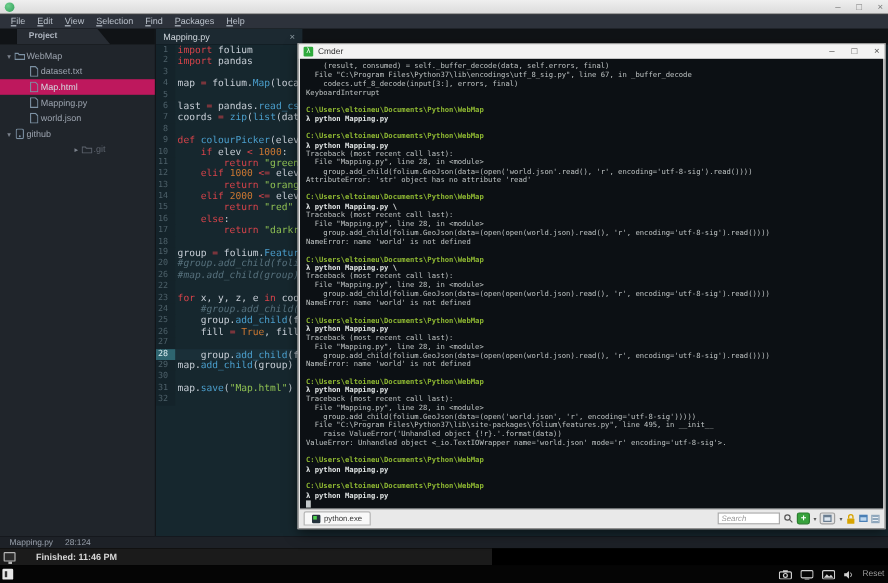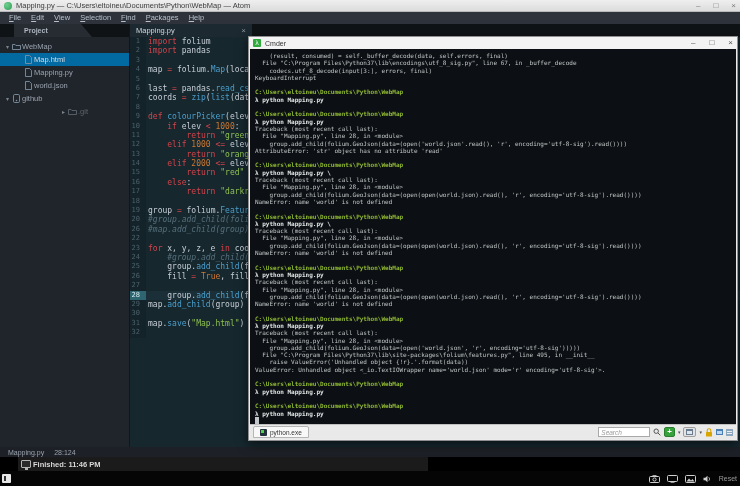--- a/index.html
+++ b/index.html
@@ -23,21 +23,21 @@
 
   
   .sidebar { position:absolute; left:0; top:24px; width:130px; bottom:39px;
              background:#20252b; border-right:1px solid #121519; }
   .side-tabstrip { height:13px; background:#101316; position:relative; }
   .side-tab { position:absolute; left:14px; top:0; width:78px; height:13px; background:#272c33;
               clip-path:polygon(0 0, 86% 0, 100% 100%, 0 100%);
               color:#aeb5bf; font-size:7px; font-weight:bold; line-height:13px; padding-left:10px; }
   .tree { padding-top:3px; }
   .tree-row { display:flex; align-items:center; height:13px; font-size:7.5px; color:#9ba3ae; white-space:nowrap; }
-  .tree-row.selected { background:#0369a1; color:#d6dbe2; }
+  .tree-row.selected { background:#be185d; color:#d6dbe2; }
   .tree-row.dimmed { color:#5d646e; }
   .tree-chevron { width:7px; font-size:6px; color:#7b828c; text-align:center; flex:0 0 auto; }
   .tree-icon { width:11px; flex:0 0 auto; display:flex; justify-content:center; }
 
   
   .editor-tabstrip { position:absolute; left:130px; top:24px; right:0; height:13px; background:#101316; }
   .editor-tab { position:absolute; left:0; top:0; width:122px; height:13px; background:#1c2931;
                 display:flex; align-items:center; color:#cfd6dd; font-size:7.5px; padding:0 6px; }
   .tab-close { margin-left:auto; color:#8b98a0; font-size:8px; }
   .codewrap { position:absolute; left:130px; top:37px; right:0; bottom:39px; background:#16272e;
@@ -86,43 +86,42 @@
   .glyph-window.blue { border-color:#4a7fb5; border-top-color:#4a7fb5; background:#bcd6ee; }
   .glyph-list { width:7px; height:7px; background:repeating-linear-gradient(#8fa7bc 0 1px, #e8eef4 1px 2px); border:1px solid #8fa7bc; }
 
   
   .atom-statusbar { position:absolute; left:0; bottom:29px; width:740px; height:10px; background:#1d2127;
                     display:flex; align-items:center; gap:10px; padding-left:8px;
                     color:#9aa2ad; font-size:7px; }
 
   
   .recorder-bar { position:absolute; left:0; bottom:15px; width:740px; height:14px; background:#000; }
-  .recorder-left { position:absolute; left:18px; top:0; width:410px; height:14px; background:#1b1b1b;
-                   display:flex; align-items:center; gap:2px; padding-left:3px;
+  .recorder-left { position:absolute; left:0; top:0; width:410px; height:14px; background:#1b1b1b;
+                   display:flex; align-items:center; gap:17px; padding-left:3px;
                    color:#d8d8d8; font-size:7.5px; font-weight:bold; }
   .mon-icon { width:10px; height:8px; border:1px solid #b5b5b5; border-radius:1px; position:relative; background:#2a2a2a; }
   .mon-icon::after { content:""; position:absolute; left:3px; bottom:-3px; width:3px; height:2px; background:#b5b5b5; }
 
   
   .taskbar { position:absolute; left:0; bottom:0; width:740px; height:15px; background:#050505;
              display:flex; align-items:center; }
   .task-app-icon { width:9px; height:9px; background:#e8e8e8; border-radius:1px; margin-left:2px; position:relative; }
   .task-app-icon::after { content:""; position:absolute; left:2px; top:2px; width:2px; height:5px; background:#333; }
   .task-right { margin-left:auto; display:flex; align-items:center; gap:7px; padding-right:3px;
                 color:#9a9a9a; font-size:7px; }
   .tb-ico { display:flex; }
 </style>
 </head>
 <body>
 
 <div class="screen">
 
   <div class="titlebar">
     <span class="atom-icon"></span>
-    <span>Mapping.py — C:\Users\eltoineu\Documents\Python\WebMap — Atom</span>
     <span class="win-ctrls">
       <span>–</span>
       <span>□</span>
       <span>×</span>
     </span>
   </div>
 
   <div class="menubar" id="menubar">
       <span class="menu-item"><u>F</u>ile</span>
       <span class="menu-item"><u>E</u>dit</span>
@@ -139,20 +138,29 @@
     </div>
     <div class="tree" id="tree">
         <div class="tree-row" style="padding-left: 4px;">
           <span class="tree-chevron">▾</span>
           <span class="tree-icon">
             <svg width="9" height="7" viewBox="0 0 9 7">
               <path d="M0.5 1.5 h2.6 l0.8 1 h4.6 v4 h-8 z" fill="none" stroke="#7d92a4" stroke-width="0.9"></path>
             </svg>
           </span>
           <span>WebMap</span>
+        </div>
+        <div class="tree-row" style="padding-left: 16px;">
+          <span class="tree-chevron"></span>
+          <span class="tree-icon">
+            <svg width="7" height="9" viewBox="0 0 7 9">
+              <path d="M0.5 0.5 h4 l2 2 v6 h-6 z" fill="none" stroke="#7d92a4" stroke-width="0.9"></path>
+            </svg>
+          </span>
+          <span>dataset.txt</span>
         </div>
         <div class="tree-row selected" style="padding-left: 16px;">
           <span class="tree-chevron"></span>
           <span class="tree-icon">
             <svg width="7" height="9" viewBox="0 0 7 9">
               <path d="M0.5 0.5 h4 l2 2 v6 h-6 z" fill="none" stroke="#7d92a4" stroke-width="0.9"></path>
             </svg>
           </span>
           <span>Map.html</span>
         </div>

